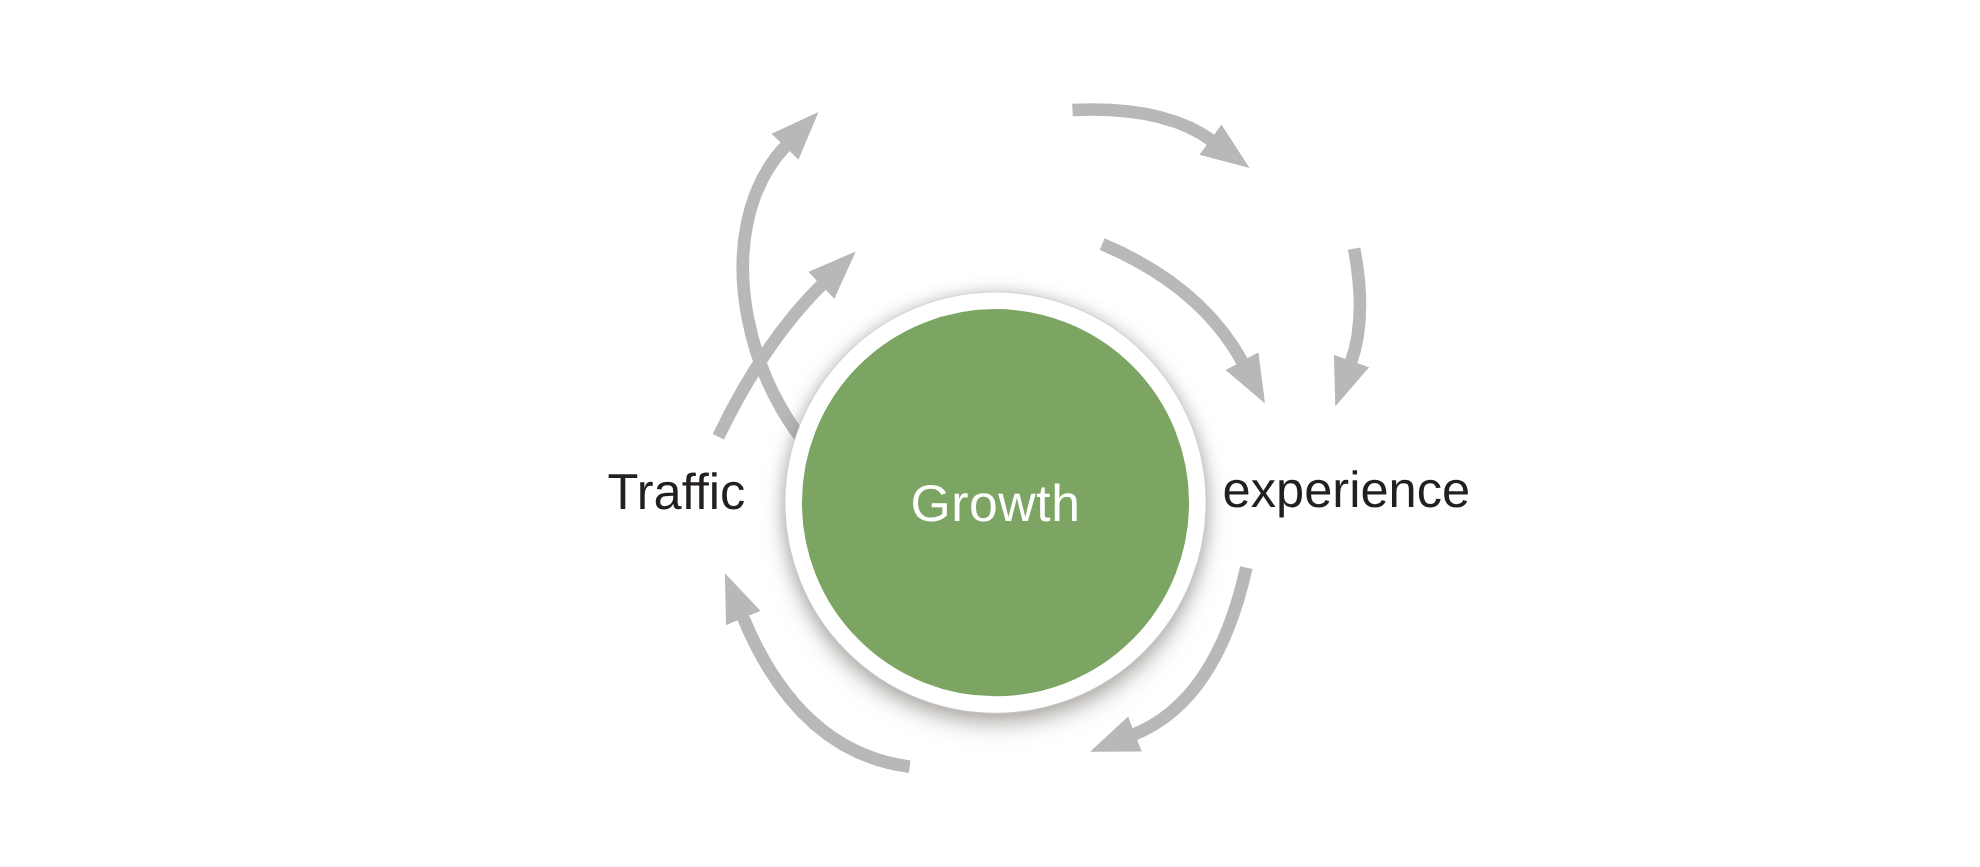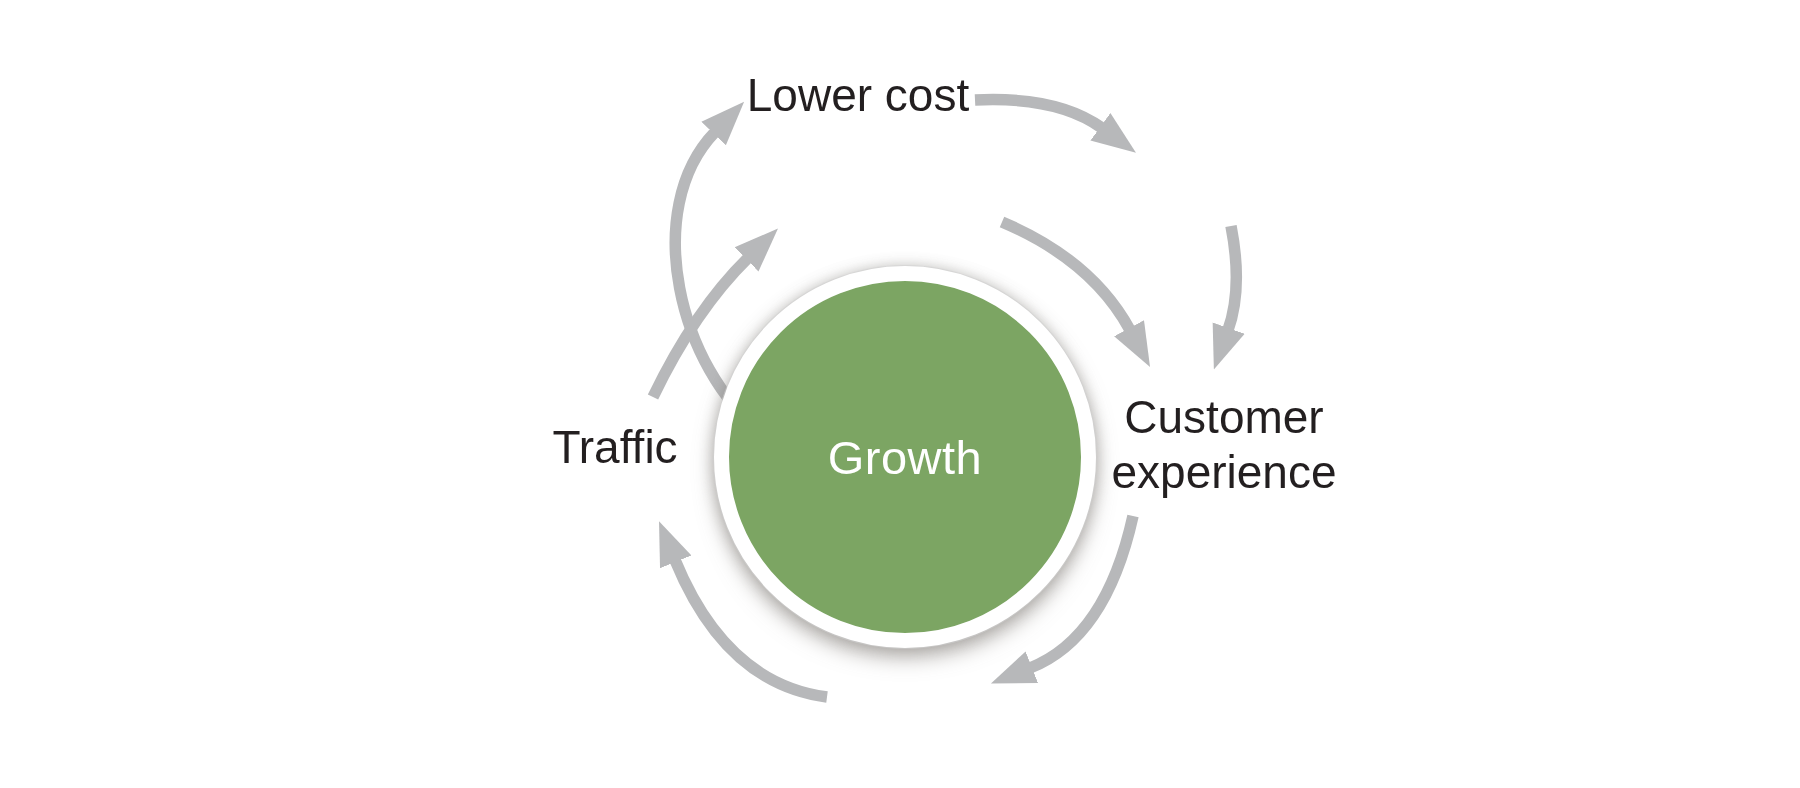--- a/index.html
+++ b/index.html
@@ -89,28 +89,26 @@
     <path class="shaft" marker-end="url(#head)" d="M 1133 516 Q 1106 638, 1030 668"></path>
 
     <path class="shaft" marker-end="url(#head)" d="M 827 697 Q 726 684, 675 560"></path>
   </svg>
 
   <div class="growth-circle">
     <span class="growth-label">Growth</span>
   </div>
 
   <div class="label pos-lower-cost">
-    <div>Lower cost</div>
   </div>
 
 
 
   <div class="label pos-sellers">
     <div>Traffic</div>
   </div>
 
   <div class="label pos-customer">
-    <div>Customer</div>
     <div>experience</div>
   </div>
 
 
 </div>
 
 </body></html>

